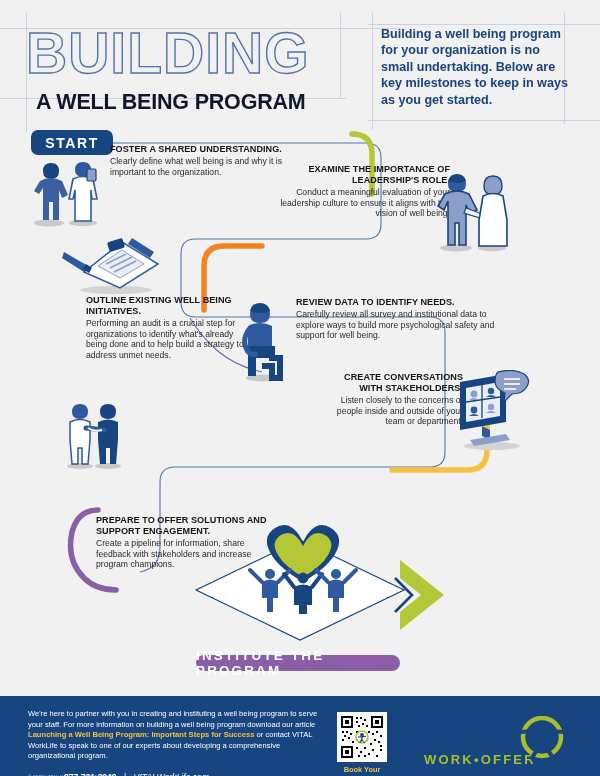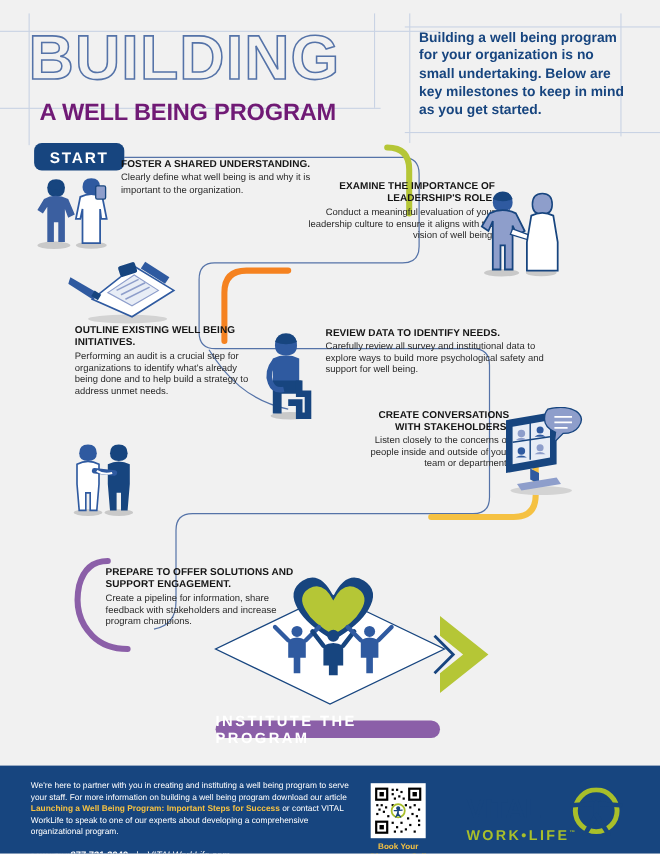--- a/index.html
+++ b/index.html
@@ -25,21 +25,21 @@
     position:absolute;left:26px;top:10px;
     font-size:57px;line-height:62px;font-weight:700;letter-spacing:1px;
     color:transparent;
     -webkit-text-stroke:1.4px #5573a8;
     font-family:"Liberation Sans", sans-serif;
     white-space:nowrap;
   }
   .sub-title{
     position:absolute;left:36px;top:78px;
     font-size:21.5px;font-weight:700;letter-spacing:-0.2px;
-    color:#701a75;white-space:nowrap;
+    color:#0f172a;white-space:nowrap;
   }
   .intro{
     position:absolute;left:381px;top:14px;width:190px;
     font-size:12.6px;line-height:16.4px;font-weight:700;
     color:#17457f;
   }
 
   
   .svg-layer{position:absolute;left:0;top:0;width:600px;height:776px;pointer-events:none;}
 
@@ -58,21 +58,21 @@
   }
 
   
   .step{position:absolute;}
   .step .hd{font-size:9.1px;font-weight:700;line-height:11px;color:#151515;letter-spacing:0.05px;}
   .step .bd{font-size:8.6px;line-height:10.6px;color:#2a2a2a;margin-top:1px;}
   .right-align{text-align:right;}
 
   .step-1{left:110px;top:132px;width:190px;}
   .step-2{left:272px;top:152px;width:178px;}
-  .step-3{left:68px;top:283px;width:170px;}
+  .step-3{left:86px;top:283px;width:170px;}
   .step-4{left:296px;top:285px;width:210px;}
   .step-5{left:333px;top:360px;width:130px;}
   .step-6{left:128px;top:397px;width:210px;}
   .step-7{left:96px;top:503px;width:180px;}
 
   
   .footer{position:absolute;left:0;top:684px;width:600px;height:92px;background:#17457f;}
   .footer-inner{position:absolute;left:28px;top:13px;width:300px;}
   .footer-copy{font-size:7.6px;line-height:10.6px;color:#ffffff;}
   .footer-copy .hl{color:#f5c142;font-weight:700;}
@@ -101,21 +101,21 @@
   <div class="gridline gv" style="left:372px;top:0;height:118px;"></div>
   <div class="gridline gv" style="left:564px;top:0;height:112px;"></div>
   <div class="gridline gh" style="left:0;top:16px;width:400px;"></div>
   <div class="gridline gh" style="left:0;top:86px;width:346px;"></div>
   <div class="gridline gh" style="left:368px;top:12px;width:232px;"></div>
   <div class="gridline gh" style="left:368px;top:108px;width:232px;"></div>
 
   <div class="header">
     <div class="outline-title">BUILDING</div>
     <div class="sub-title">A WELL BEING PROGRAM</div>
-    <div class="intro">Building a well being program for your organization is no small undertaking. Below are key milestones to keep in mind as you get started.</div>
+    <div class="intro">Building a well being program for your organization is no small undertaking. Below are key milestones to keep in ways as you get started.</div>
   </div>
 
   <svg class="svg-layer" viewBox="0 0 600 776">
 
     <g fill="none" stroke="#5573a8" stroke-width="1.1">
       <path d="M113,131 H366 Q381,131 381,146 V212 Q381,227 366,227 H195 Q181,227 181,242 V290"></path>
       <path d="M181,290 Q181,305 196,305 H430 Q445,305 445,320 V440 Q445,455 430,455 H175 Q160,455 160,470 V535 Q160,556 140,560"></path>
       <path d="M190,306 C205,330 225,352 262,360"></path>
     </g>
 
@@ -341,21 +341,21 @@
         <circle cx="23" cy="23" r="6.5" fill="#ffffff"></circle>
         <circle cx="23" cy="23" r="6" fill="none" stroke="#a8bf2a" stroke-width="1.6"></circle>
         <path d="M23 19.5 a1.3 1.3 0 1 1 0 2.6 a1.3 1.3 0 1 1 0-2.6z M19 23 l8-0.6 M23 22 v4 l-2.5 3 M23 26 l2.5 3" stroke="#17457f" stroke-width="1.1" fill="#17457f"></path>
       </svg>
     </div>
     <div class="qr-caption">Book Your Discovery Call</div>
   </div>
 
   <div class="logo-wrap">
     <div class="logo-vital">VITAL</div>
-    <div class="logo-work"><span>WORK•LIFE</span><span class="logo-tm">™</span></div>
+    <div class="logo-work"><span>WORK•OFFER</span><span class="logo-tm">™</span></div>
   </div>
   <svg class="illus" style="left:516px;top:704px;" width="52" height="44" viewBox="0 0 52 44">
     <circle cx="26" cy="21" r="19" fill="none" stroke="#a8bf2a" stroke-width="4.5"></circle>
     <circle cx="26" cy="9.5" r="4.2" fill="#17457f"></circle>
     <path d="M4 16 L26 14.5 L48 16" stroke="#17457f" stroke-width="4" fill="none" stroke-linecap="round"></path>
     <path d="M26 14 V25 L16 42" stroke="#17457f" stroke-width="4.2" fill="none" stroke-linecap="round"></path>
     <path d="M26 25 L37 42" stroke="#17457f" stroke-width="4.2" fill="none" stroke-linecap="round"></path>
   </svg>
 
 </div>

